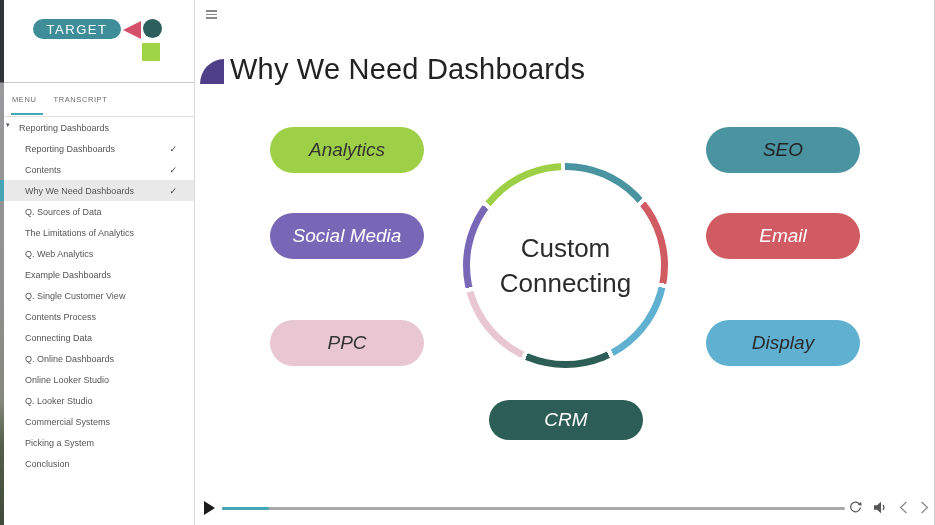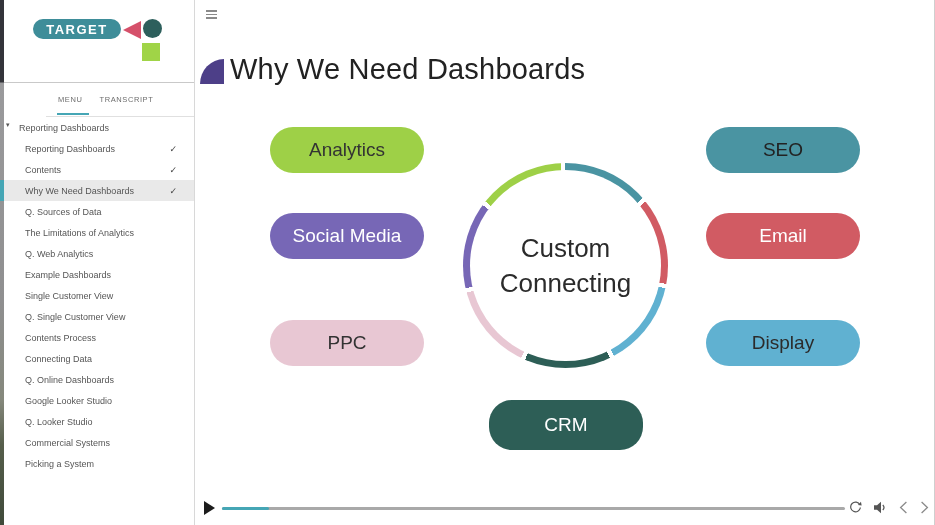--- a/index.html
+++ b/index.html
@@ -11,31 +11,31 @@
   
   #left-strip { position:absolute; left:0; top:0; width:4px; height:525px; z-index:5;
     background:linear-gradient(to bottom,#33343a 0,#33343a 82px,#9a9a9c 83px,#8f8f90 300px,#85887c 400px,#565e4b 445px,#3f4a3a 525px); }
 
   
   #sidebar { position:absolute; left:0; top:0; width:195px; height:525px; background:#fff;
     border-right:1px solid #d8d8d8; }
   #logo-area { position:relative; height:83px; border-bottom:1px solid #c9c9c9; background:#fff; }
   #logo { position:absolute; left:33px; top:19px; width:130px; height:43px; }
   .logo-target { position:absolute; left:0; top:0; width:88px; height:20px; border-radius:10px;
-    color:#fff; font-size:13px; font-weight:bold; letter-spacing:1.5px;
+    color:#fff; font-size:13px; font-weight:normal; letter-spacing:1.5px;
     display:flex; align-items:center; justify-content:center; }
   .logo-triangle { position:absolute; left:90px; top:2px; width:0; height:0;
     border-top:9px solid transparent; border-bottom:9px solid transparent; border-right:18px solid transparent; }
   .logo-circle { position:absolute; left:110px; top:0px; width:19px; height:19px; border-radius:50%; }
   .logo-internet { position:absolute; left:0; top:23px; width:107px; height:19px;
     color:#fff; font-size:12px; font-weight:bold; letter-spacing:1.5px;
     display:flex; align-items:center; justify-content:center; }
   .logo-square { position:absolute; left:109px; top:24px; width:18px; height:18px; }
 
-  #tabbar { position:relative; height:34px; border-bottom:1px solid #e0e0e0; display:flex; align-items:center;margin-left:46px; }
+  #tabbar { position:relative; height:34px; border-bottom:1px solid #e0e0e0; display:flex; align-items:center; }
   .tab { position:relative; height:100%; display:flex; align-items:center; font-size:7.5px;
     letter-spacing:0.6px; color:#6d6d6d; cursor:pointer; }
   .tab-menu { padding:0 9px 0 12px; }
   .tab-transcript { padding:0 8px; }
   .tab.active::after { content:""; position:absolute; left:11px; right:2px; bottom:1px; height:2px; }
 
   #nav { position:relative; }
   .nav-parent { position:relative; height:21px; display:flex; align-items:center; padding-left:19px;
     font-size:9px; color:#555; cursor:pointer; }
   .nav-caret { position:absolute; left:6px; top:4px; font-size:7px; color:#555; }
@@ -50,28 +50,28 @@
   #main { position:absolute; left:196px; top:0; width:738px; height:525px; background:#fff; }
   #hamburger { position:absolute; left:10px; top:10px; width:11px; height:9px; cursor:pointer;
     display:flex; flex-direction:column; justify-content:space-between; }
   #hamburger span { display:block; height:1.6px; background:#8a8a8a; }
 
   #title-row { position:absolute; left:4px; top:53px; display:flex; align-items:flex-end; }
   #title-shape { width:24px; height:25px; border-radius:100% 0 0 0; margin-bottom:2px; }
   #slide-title { margin-left:6px; font-size:29px; color:#222; letter-spacing:0.2px; }
 
   .pill { position:absolute; width:154px; height:46px; border-radius:23px;
-    display:flex; align-items:center; justify-content:center; font-size:19px; cursor:pointer; }
+    display:flex; align-items:center; justify-content:center; font-size:19px; cursor:pointer;font-style:italic; }
   .p0 { left:74px;  top:127px; }
   .p1 { left:74px;  top:213px; }
   .p2 { left:74px;  top:320px; }
   .p3 { left:510px; top:127px; }
   .p4 { left:510px; top:213px; }
   .p5 { left:510px; top:320px; }
-  .p6 { left:293px; top:400px; height:50px; }
+  .p6 { left:293px; top:400px; height:40px; }
 
   #ring { position:absolute; left:267px; top:163px; width:205px; height:205px; border-radius:50%; }
   #ring::after { content:""; position:absolute; left:7px; top:7px; right:7px; bottom:7px;
     background:#fff; border-radius:50%; }
   #ring-label { position:absolute; inset:0; z-index:2; display:flex; flex-direction:column;
     align-items:center; justify-content:center; text-align:center;
     font-size:26px; line-height:35px; color:#2b2b2b; }
 
   
   #player { position:absolute; left:0; bottom:0; width:100%; height:30px; background:#fff; }
@@ -127,45 +127,45 @@
           <div class="nav-item">
             <span>The Limitations of Analytics</span>
           </div>
           <div class="nav-item">
             <span>Q. Web Analytics</span>
           </div>
           <div class="nav-item">
             <span>Example Dashboards</span>
           </div>
           <div class="nav-item">
-            <span>Single Customer View</span>
-          </div>
-          <div class="nav-item">
             <span>Q. Single Customer View</span>
           </div>
           <div class="nav-item">
             <span>Contents Process</span>
           </div>
           <div class="nav-item">
             <span>Connecting Data</span>
           </div>
           <div class="nav-item">
             <span>Q. Online Dashboards</span>
           </div>
           <div class="nav-item">
-            <span>Google Looker Studio</span>
+            <span>Online Looker Studio</span>
           </div>
           <div class="nav-item">
             <span>Q. Looker Studio</span>
           </div>
           <div class="nav-item">
             <span>Commercial Systems</span>
           </div>
           <div class="nav-item">
             <span>Picking a System</span>
+          </div>
+          <div class="nav-item">
+            <span>Conclusion</span>
           </div>
         </div>
     </div>
   </div>
   <div id="left-strip"></div>
 
   <div id="main">
     <div id="hamburger">
       <span></span>
         <span></span>

